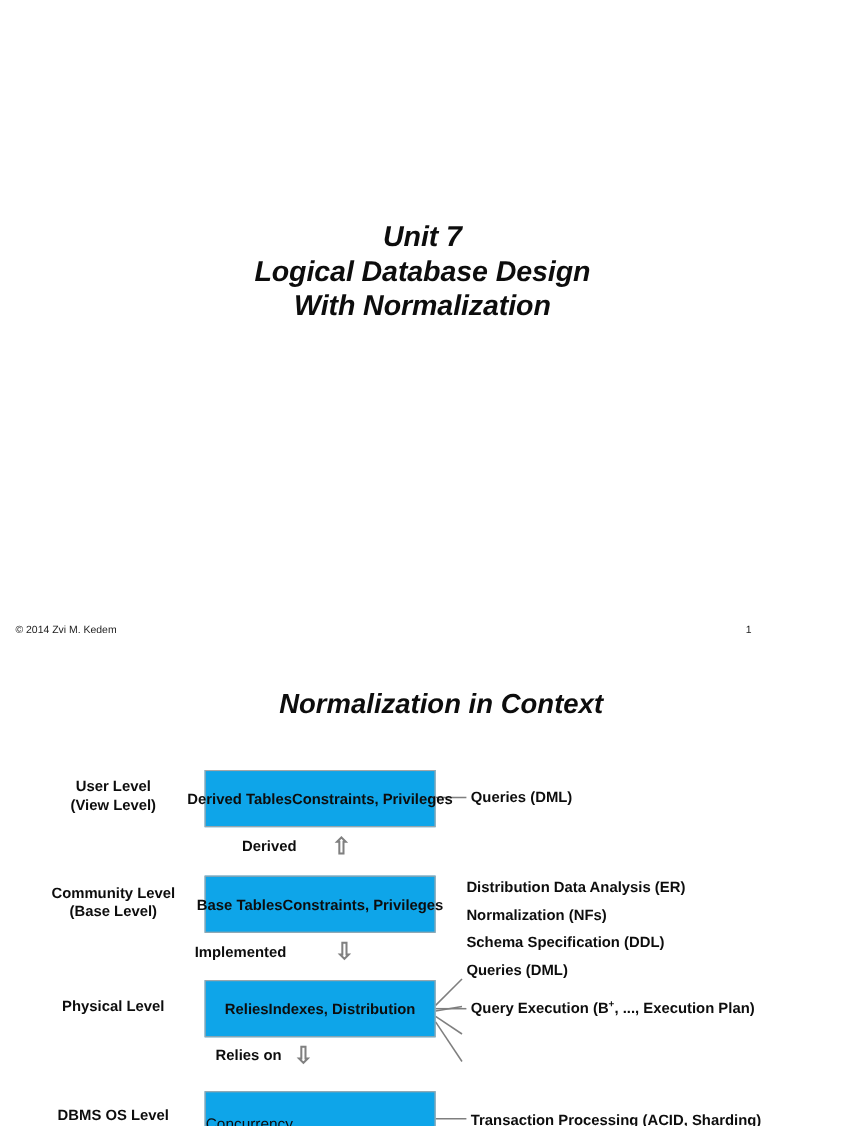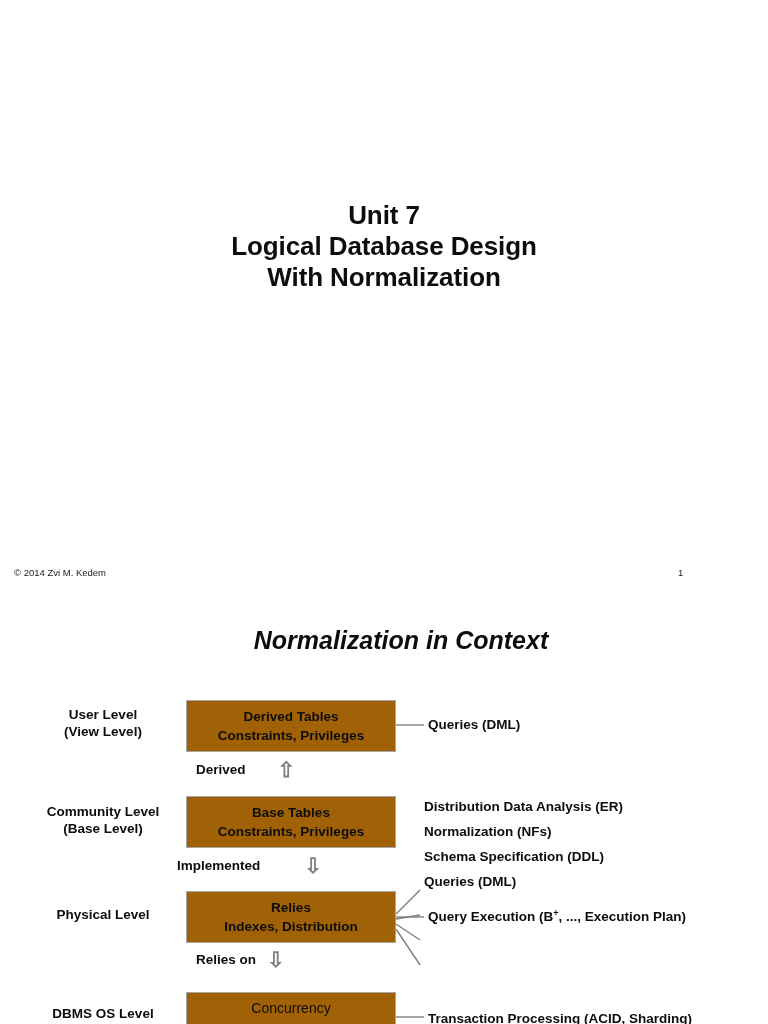--- a/index.html
+++ b/index.html
@@ -23,20 +23,21 @@
     width: 768px;
     height: 592px;
   }
   .deck-title {
     position: absolute;
     left: 0;
     top: 200px;
     width: 768px;
     text-align: center;
     font-weight: bold;
+    font-style: italic;
     font-size: 26px;
     line-height: 31px;
     letter-spacing: -0.1px;
     color: #0d0d0d;
   }
   .deck-title .line { display: block; white-space: nowrap; }
 
   .footer {
     position: absolute;
     left: 0;
@@ -109,23 +110,23 @@
     line-height: 17px;
     color: #0d0d0d;
   }
   .tier-label .sub { display: block; font-weight: bold; }
 
   
   .node-box {
     position: absolute;
     box-sizing: border-box;
     border: 1px solid #a6a6a6;
-    background: #a16207;
+    background: #0ea5e9;
     display: flex;
-    flex-direction: column;
+    flex-direction: row;
     align-items: center;
     justify-content: center;
     text-align: right;
     font-weight: bold;
     font-size: 13.5px;
     line-height: 19px;
     color: #0d0d0d;
   }
   .node-box .l1, .node-box .l2 { display: block; white-space: nowrap; }
   .node-box.single { font-weight: normal; }
@@ -202,21 +203,21 @@
       <span class="sub">(View Level)</span>
     </div>
 
     <div class="node-box" style="left:186px; top:8px; width:210px; height:52px;">
       <span class="l1">Derived Tables</span>
       <span class="l2">Constraints, Privileges</span>
     </div>
 
     <div class="annot" style="left:428px; top:24px;">Queries (DML)</div>
 
-    <div class="relation" style="left:196px; top:69px;gap:32px;">
+    <div class="relation" style="left:220px; top:69px;gap:32px;">
       <span>Derived</span>
       <span class="arrow-glyph" style="font-size:21px; color:#808080;">⇧</span>
     </div>
 
     <div class="tier-label" style="left:18px; top:111px;">
       <span>Community Level</span>
       <span class="sub">(Base Level)</span>
     </div>
 
     <div class="node-box" style="left:186px; top:104px; width:210px; height:52px;">

